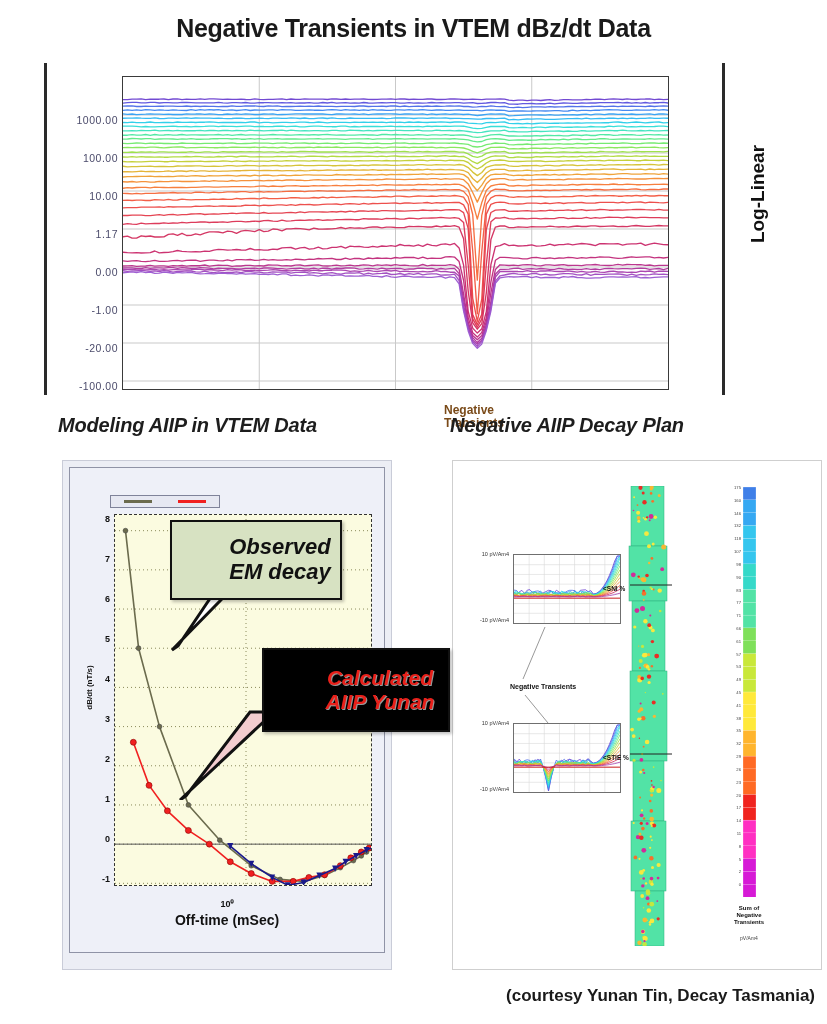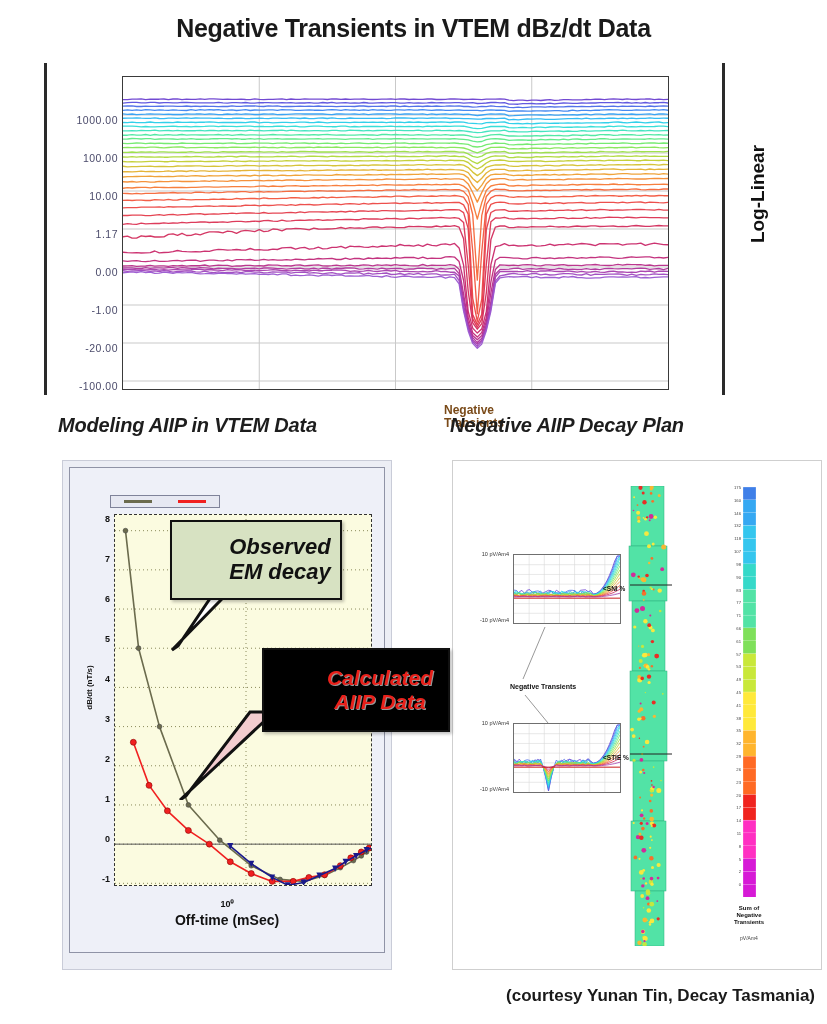--- a/index.html
+++ b/index.html
@@ -320,21 +320,21 @@
   <polygon points="112,150 118,146 176,60 200,60" fill="#ffffff" stroke="#111" stroke-width="3"></polygon>
   <polygon points="120,300 126,296 190,212 214,212" fill="#f3cdcf" stroke="#111" stroke-width="3"></polygon>
 </svg>
 
 <div class="callout" id="callout-observed">
   <div class="ln">Observed</div>
   <div class="ln">EM decay</div>
 </div>
 <div class="callout" id="callout-calc">
   <div class="ln">Calculated</div>
-  <div class="ln">AIIP Data</div>
+  <div class="ln">AIIP Yunan</div>
 </div>
 
 <div id="right-figure">
 
   <div class="inset-lab" style="left:6px;top:90px;width:50px">10 pV/Am4</div>
   <div class="inset-lab" style="left:6px;top:156px;width:50px">-10 pV/Am4</div>
   <div class="inset" id="inset-top">
     <svg width="106" height="68" viewBox="0 0 106 68" id="inset-top-svg">
         <line x1="0" y1="9.714285714285714" x2="106" y2="9.714285714285714" stroke="#d8d8d8" stroke-width="0.6"></line>
         <line x1="0" y1="19.428571428571427" x2="106" y2="19.428571428571427" stroke="#d8d8d8" stroke-width="0.6"></line>

